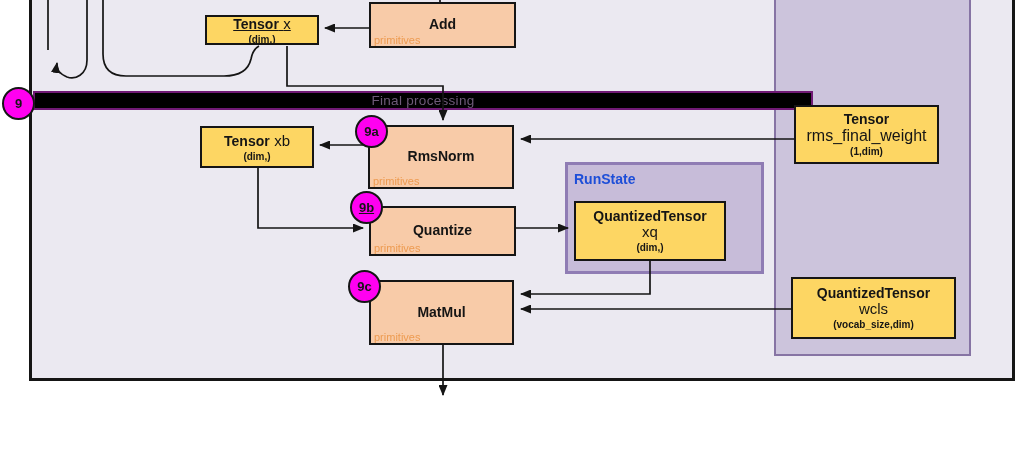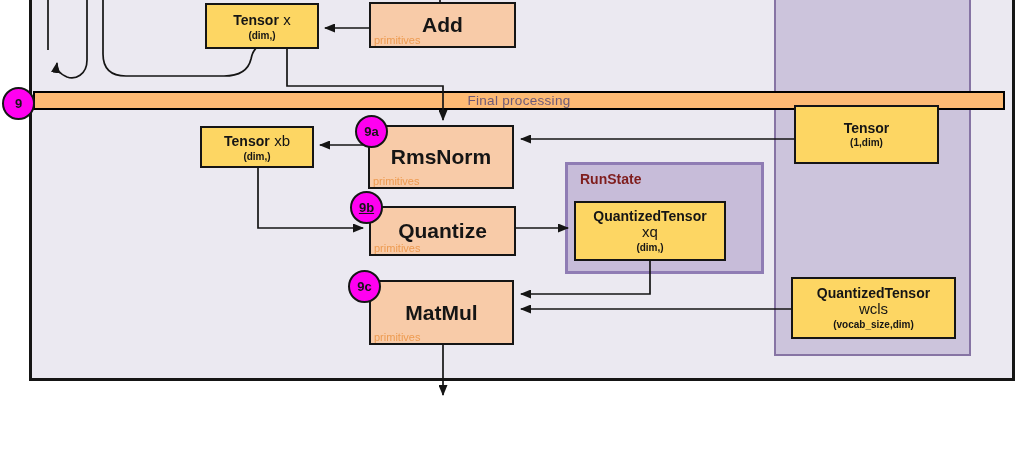--- a/index.html
+++ b/index.html
@@ -14,41 +14,41 @@
   }
   .right-panel{
     position:absolute;left:774px;top:-14px;width:197px;height:370px;
     background:#CCC4DC;border:2px solid #8674A4;box-sizing:border-box;z-index:2;
   }
   .runstate-panel{
     position:absolute;left:565px;top:162px;width:199px;height:112px;
     background:#C7BCD9;border:3px solid #8F7CB4;box-sizing:border-box;z-index:3;
   }
   .runstate-label{
-    font-weight:bold;font-size:14px;color:#7f1d1d;margin:6px 0 0 12px;
+    font-weight:bold;font-size:14px;color:#1d4ed8;margin:6px 0 0 6px;
   }
   
   .band{
-    position:absolute;left:33px;top:91px;width:972px;height:19px;
-    background:#fdba74;border:2px solid #000000;box-sizing:border-box;z-index:4;
+    position:absolute;left:33px;top:91px;width:780px;height:19px;
+    background:#000000;border:2px solid #701a75;box-sizing:border-box;z-index:4;
     display:flex;align-items:center;justify-content:center;
   }
   .band-label{font-size:13.5px;color:#6E5A78;letter-spacing:0.3px;}
   
   svg.wires{position:absolute;left:0;top:0;z-index:6;}
   
   .node{
     position:absolute;box-sizing:border-box;border:2.5px solid #151515;
     display:flex;flex-direction:column;align-items:center;justify-content:center;
     text-align:center;z-index:10;line-height:1.12;color:#151515;
   }
   .yellow{background:#FDD663;}
   .orange{background:#F8CBA8;}
   .t-bold{font-weight:bold;font-size:14px;}
-  .t-big{font-weight:bold;font-size:21px;}
+  .t-big{font-weight:bold;font-size:14px;}
   .t-name{font-size:15px;}
   .t-name-lg{font-size:16px;}
   .t-dims{font-size:10px;font-weight:600;margin-top:1px;}
   .tag{
     position:absolute;left:3px;bottom:0px;font-size:11px;color:#ED9B51;
     font-weight:normal;
   }
   .titleline{white-space:nowrap;}
   
   .step{
@@ -101,21 +101,21 @@
       <path d="M 794,139 H 521" marker-end="url(#ah)"></path>
 
       <path d="M 650,261 V 294 H 521" marker-end="url(#ah)"></path>
 
       <path d="M 791,309 H 521" marker-end="url(#ah)"></path>
 
       <path d="M 443,327 V 395" marker-end="url(#ah)"></path>
     </g>
   </svg>
 
-  <div class="node yellow" style="left:205px;top:3px;width:114px;height:46px;">
+  <div class="node yellow" style="left:205px;top:15px;width:114px;height:30px;text-decoration:underline;">
     <div class="titleline"><span class="t-bold">Tensor</span> <span class="t-name">x</span></div>
     <div class="t-dims">(dim,)</div>
   </div>
 
   <div class="node orange" style="left:369px;top:2px;width:147px;height:46px;">
     <div class="t-big">Add</div>
     <div class="tag">primitives</div>
   </div>
 
   <div class="node yellow" style="left:200px;top:126px;width:114px;height:42px;">
@@ -123,20 +123,21 @@
     <div class="t-dims">(dim,)</div>
   </div>
 
   <div class="node orange" style="left:368px;top:125px;width:146px;height:64px;">
     <div class="t-big">RmsNorm</div>
     <div class="tag">primitives</div>
   </div>
 
   <div class="node yellow" style="left:794px;top:105px;width:145px;height:59px;">
     <div class="t-bold">Tensor</div>
+    <div class="t-name-lg">rms_final_weight</div>
     <div class="t-dims">(1,dim)</div>
   </div>
 
   <div class="node orange" style="left:369px;top:206px;width:147px;height:50px;">
     <div class="t-big">Quantize</div>
     <div class="tag">primitives</div>
   </div>
 
   <div class="node yellow" style="left:574px;top:201px;width:152px;height:60px;">
     <div class="t-bold">QuantizedTensor</div>

